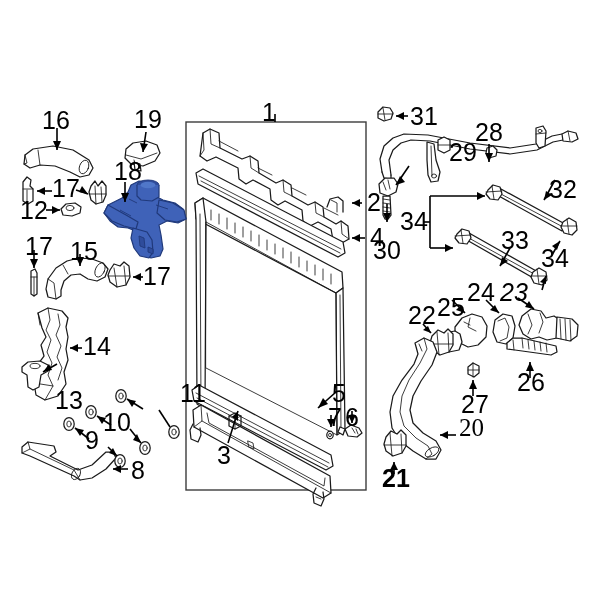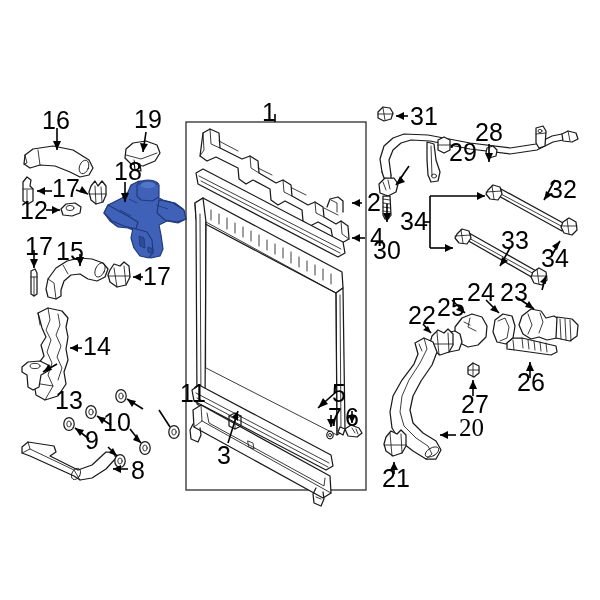--- a/index.html
+++ b/index.html
@@ -593,31 +593,31 @@
   <div class="callout" style="left:332px; top:381px;">5</div>
   <div class="callout" style="left:345px; top:405px;">6</div>
   <div class="callout" style="left:328px; top:405px;">7</div>
   <div class="callout" style="left:131px; top:458px;">8</div>
   <div class="callout" style="left:85px;  top:428px;">9</div>
   <div class="callout" style="left:103px; top:410px;">10</div>
   <div class="callout" style="left:138px; top:381px;margin-left:42px;">11</div>
   <div class="callout" style="left:20px;  top:198px;">12</div>
   <div class="callout" style="left:55px;  top:388px;">13</div>
   <div class="callout" style="left:83px;  top:334px;">14</div>
-  <div class="callout" style="left:56px;  top:239px;">15</div>
+  <div class="callout" style="left:70px;  top:239px;">15</div>
   <div class="callout" style="left:42px;  top:108px;">16</div>
   <div class="callout" style="left:52px;  top:176px;">17</div>
   <div class="callout" style="left:143px; top:264px;">17</div>
   <div class="callout" style="left:25px;  top:234px;">17</div>
   <div class="callout" style="left:114px; top:159px;">18</div>
   <div class="callout" style="left:134px; top:107px;">19</div>
   <div class="callout" style="left:459px; top:415px;font-family:Liberation Serif, serif;">20</div>
-  <div class="callout" style="left:382px; top:466px;">21</div>
+  <div class="callout" style="left:382px; top:466px;font-weight:bold;">21</div>
   <div class="callout" style="left:408px; top:303px;">22</div>
-  <div class="callout" style="left:500px; top:280px;">23</div>
+  <div class="callout" style="left:500px; top:280px;font-style:italic;">23</div>
   <div class="callout" style="left:467px; top:280px;">24</div>
   <div class="callout" style="left:437px; top:285px;margin-top:10px;">25</div>
   <div class="callout" style="left:517px; top:370px;">26</div>
   <div class="callout" style="left:461px; top:392px;">27</div>
   <div class="callout" style="left:475px; top:120px;">28</div>
   <div class="callout" style="left:401px; top:140px;margin-left:48px;">29</div>
   <div class="callout" style="left:373px; top:222px;margin-top:16px;">30</div>
   <div class="callout" style="left:410px; top:104px;text-align:center;">31</div>
   <div class="callout" style="left:549px; top:177px;">32</div>
   <div class="callout" style="left:501px; top:228px;">33</div>

